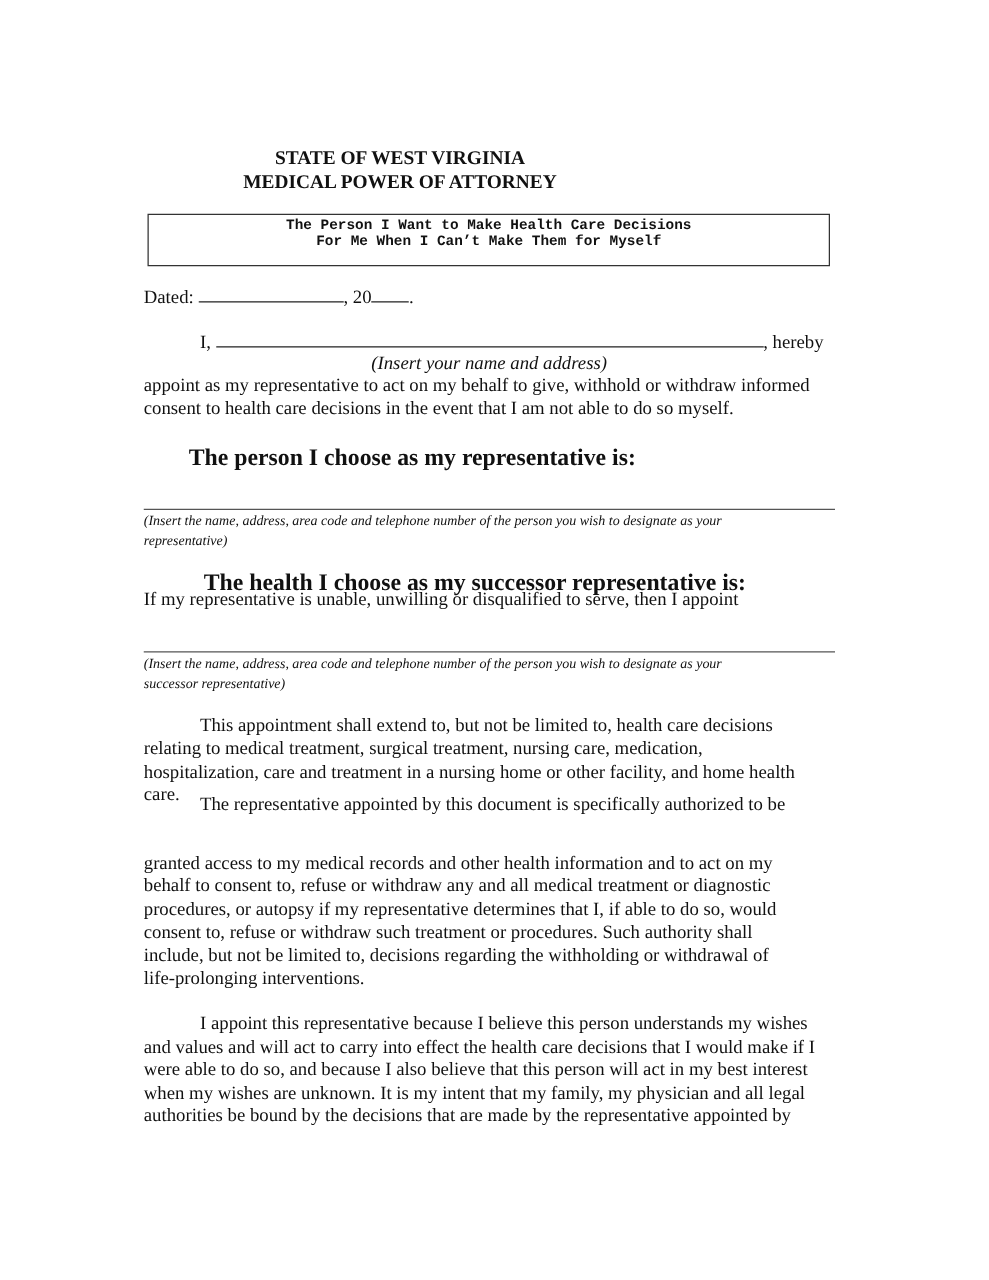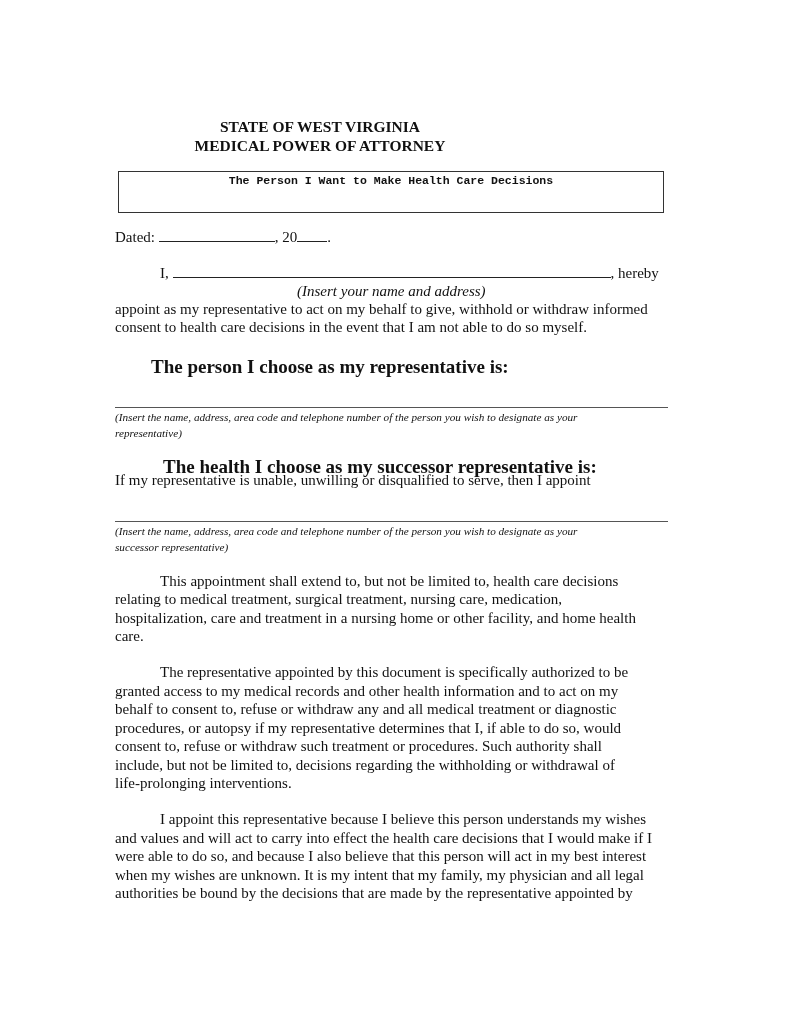--- a/index.html
+++ b/index.html
@@ -18,20 +18,21 @@
 </head>
 <body>
 
 <div>
 
   <div class="abs title" style="top:118px;">STATE OF WEST VIRGINIA</div>
   <div class="abs title" style="top:137px;">MEDICAL POWER OF ATTORNEY</div>
 
   <div class="box">
     <div class="boxline" style="top:2px;">The Person I Want to Make Health Care Decisions</div>
+    <div class="boxline" style="top:15px;">For Me When I Can’t Make Them for Myself</div>
   </div>
 
   <div class="abs body" style="top:229px;">
     <span>Dated:</span>
     <span class="blank" style="width:116px;"></span><span>, 20</span><span class="blank" style="width:30px;"></span><span>.</span>
   </div>
 
   <div class="abs body" style="top:265px; left:160px;">
     <span>I,</span>
     <span class="blank" style="width:438px;"></span><span>, hereby</span>
@@ -52,21 +53,21 @@
   <div class="abs small-ital" style="top:541px;">successor representative)</div>
 
   <div>
     <div class="abs body" style="top:573px; left:160px;">This appointment shall extend to, but not be limited to, health care decisions</div>
     <div class="abs body" style="top:591px;">relating to medical treatment, surgical treatment, nursing care, medication,</div>
     <div class="abs body" style="top:610px;">hospitalization, care and treatment in a nursing home or other facility, and home health</div>
     <div class="abs body" style="top:628px;">care.</div>
   </div>
 
   <div>
-    <div class="abs body" style="top:664px; left:160px;">The representative appointed by this document is specifically authorized to be</div>
+    <div class="abs body" style="top:636px; left:160px;">The representative appointed by this document is specifically authorized to be</div>
     <div class="abs body" style="top:683px;">granted access to my medical records and other health information and to act on my</div>
     <div class="abs body" style="top:701px;">behalf to consent to, refuse or withdraw any and all medical treatment or diagnostic</div>
     <div class="abs body" style="top:720px;">procedures, or autopsy if my representative determines that I, if able to do so, would</div>
     <div class="abs body" style="top:738px;">consent to, refuse or withdraw such treatment or procedures.  Such authority shall</div>
     <div class="abs body" style="top:757px;">include, but not be limited to, decisions regarding the withholding or withdrawal of</div>
     <div class="abs body" style="top:775px;">life-prolonging interventions.</div>
   </div>
 
   <div>
     <div class="abs body" style="top:811px; left:160px;">I appoint this representative because I believe this person understands my wishes</div>

